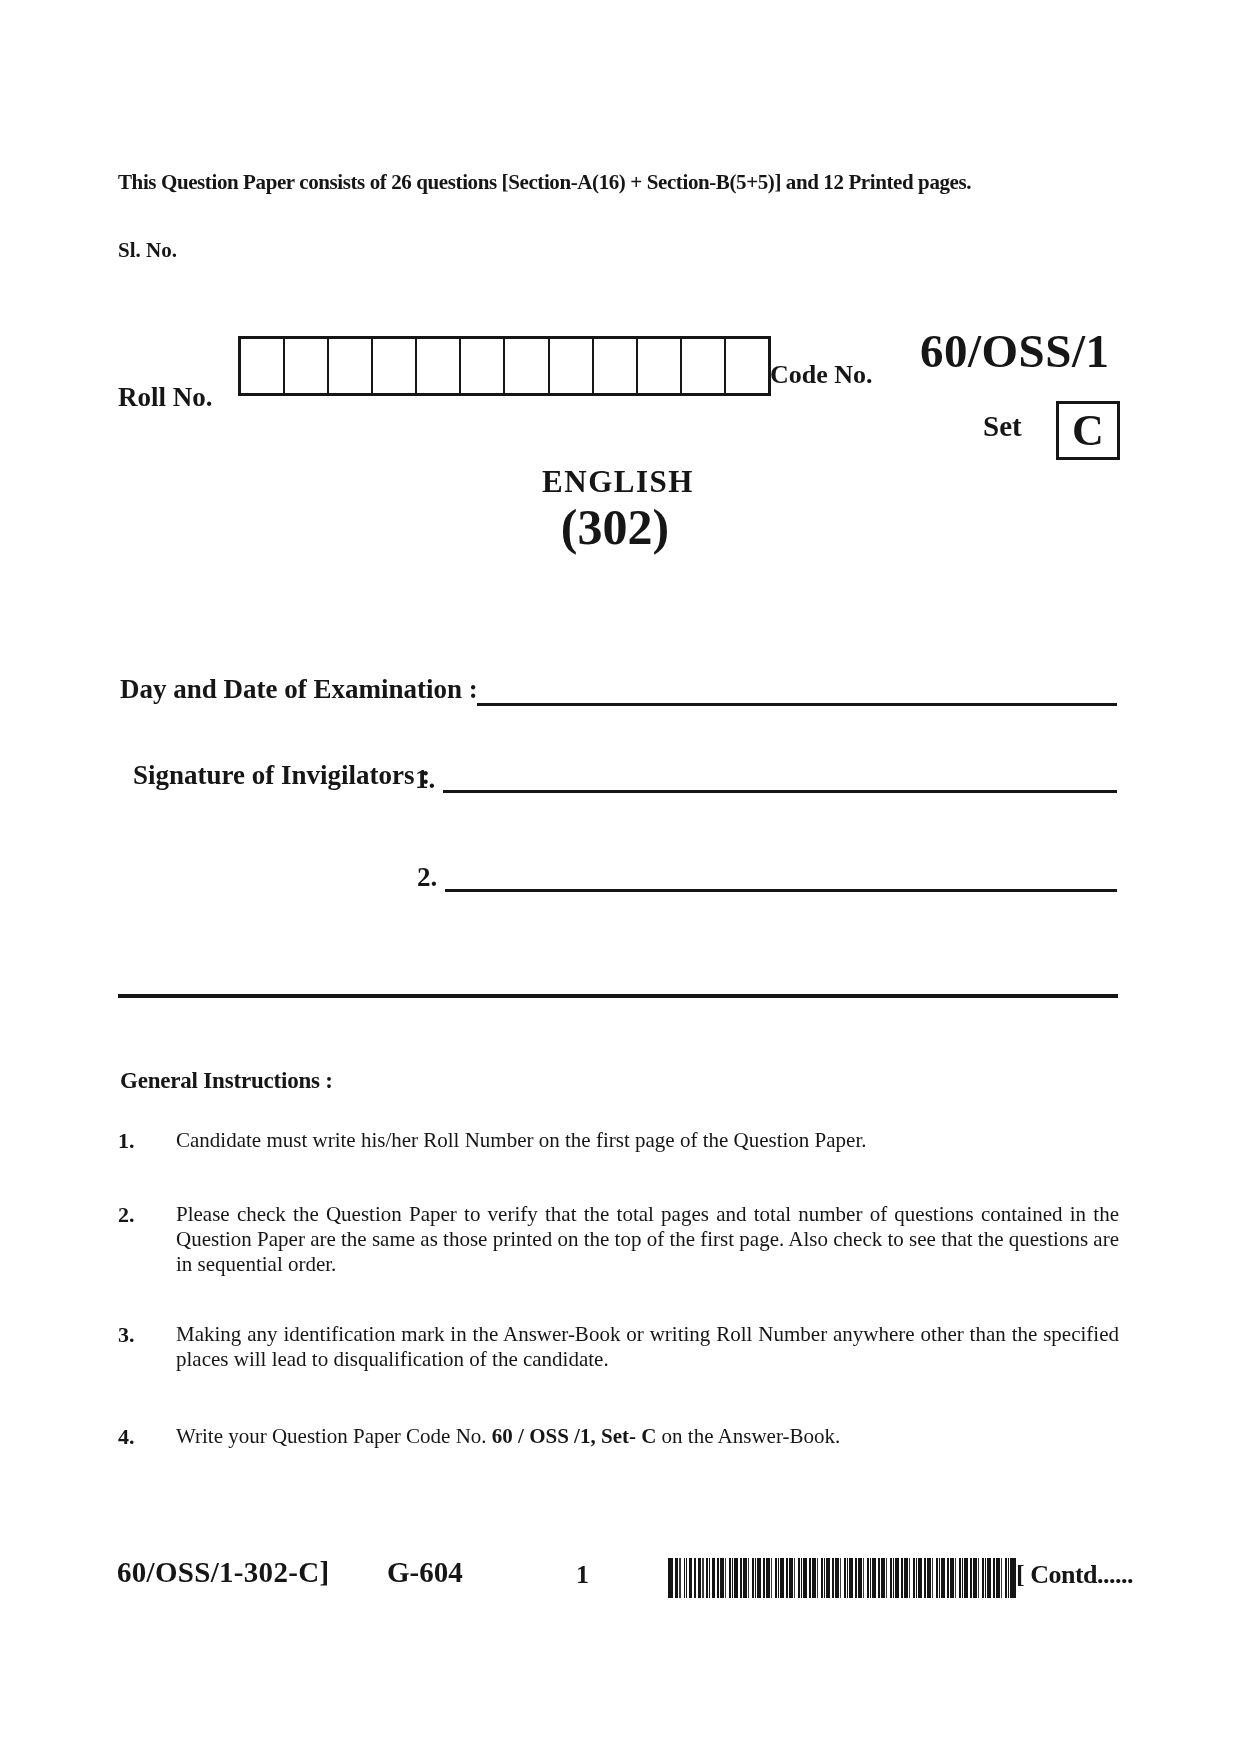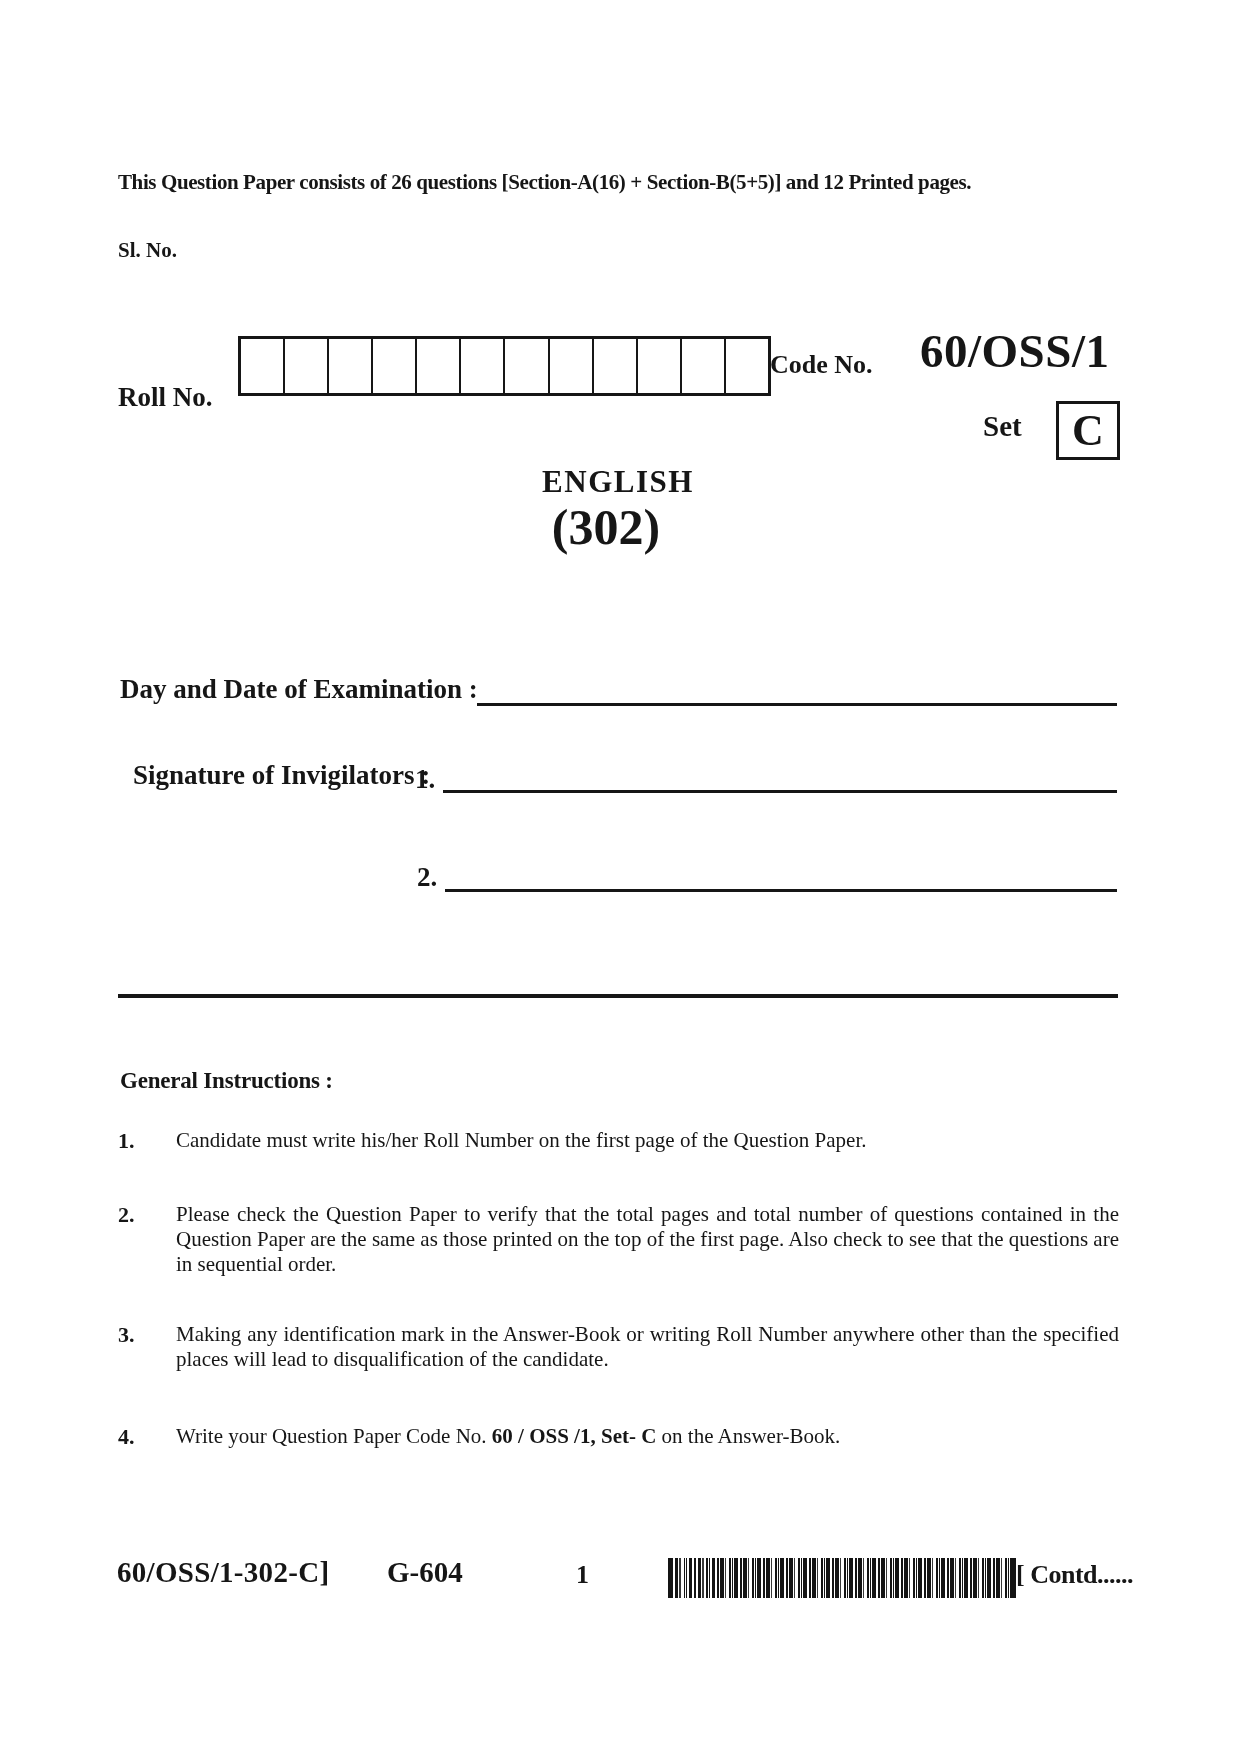--- a/index.html
+++ b/index.html
@@ -15,29 +15,29 @@
   .b{font-weight:bold;}
 
   .header-note{left:118px;top:170px;width:1012px;font-size:21px;font-weight:bold;letter-spacing:-0.4px;}
   .sl-no{left:118px;top:238px;font-size:21px;font-weight:bold;}
 
   .roll-label{left:118px;top:342px;font-size:27px;font-weight:bold;margin-top:40px;}
   .roll-boxes{left:238px;top:336px;width:533px;height:60px;border:3px solid #161616;box-sizing:border-box;display:flex;background:#fff;}
   .roll-cell{flex:1;border-right:2px solid #161616;}
   .roll-cell:last-child{border-right:none;}
 
-  .code-label{left:770px;top:350px;font-size:26px;font-weight:bold;}
+  .code-label{left:770px;top:360px;font-size:26px;font-weight:bold;}
   .code-value{left:920px;top:324px;font-size:47px;font-weight:bold;letter-spacing:0.5px;}
 
   .set-label{left:983px;top:410px;font-size:29px;font-weight:bold;}
   .set-box{left:1056px;top:401px;width:64px;height:59px;border:3px solid #161616;box-sizing:border-box;
            display:flex;align-items:center;justify-content:center;font-size:44px;font-weight:bold;}
 
   .subject-title{left:118px;top:464px;width:1000px;text-align:center;font-size:31px;font-weight:bold;letter-spacing:1.5px;}
-  .subject-code{left:106px;top:498px;width:1000px;text-align:center;font-size:50px;font-weight:bold;}
+  .subject-code{left:115px;top:498px;width:1000px;text-align:center;font-size:50px;font-weight:bold;}
 
   .daydate-label{left:120px;top:674px;font-size:27px;font-weight:bold;}
   .line{position:absolute;background:#161616;height:3px;}
   .line-daydate{left:477px;top:703px;width:640px;}
 
   .sig-label{left:118px;top:760px;font-size:27px;font-weight:bold;margin-left:15px;}
   .sig1-num{left:415px;top:764px;font-size:27px;font-weight:bold;}
   .line-sig1{left:443px;top:790px;width:674px;}
 
   .sig2-num{left:417px;top:862px;font-size:27px;font-weight:bold;}

